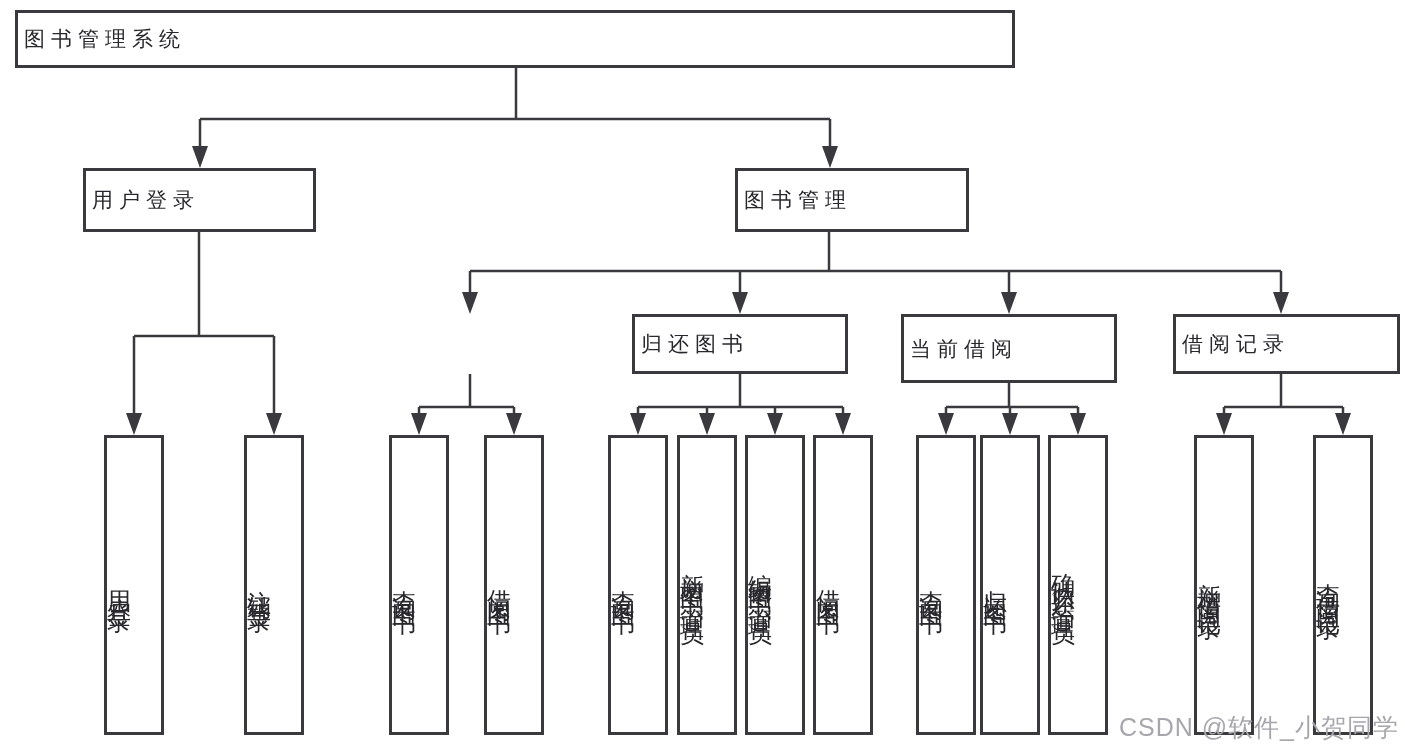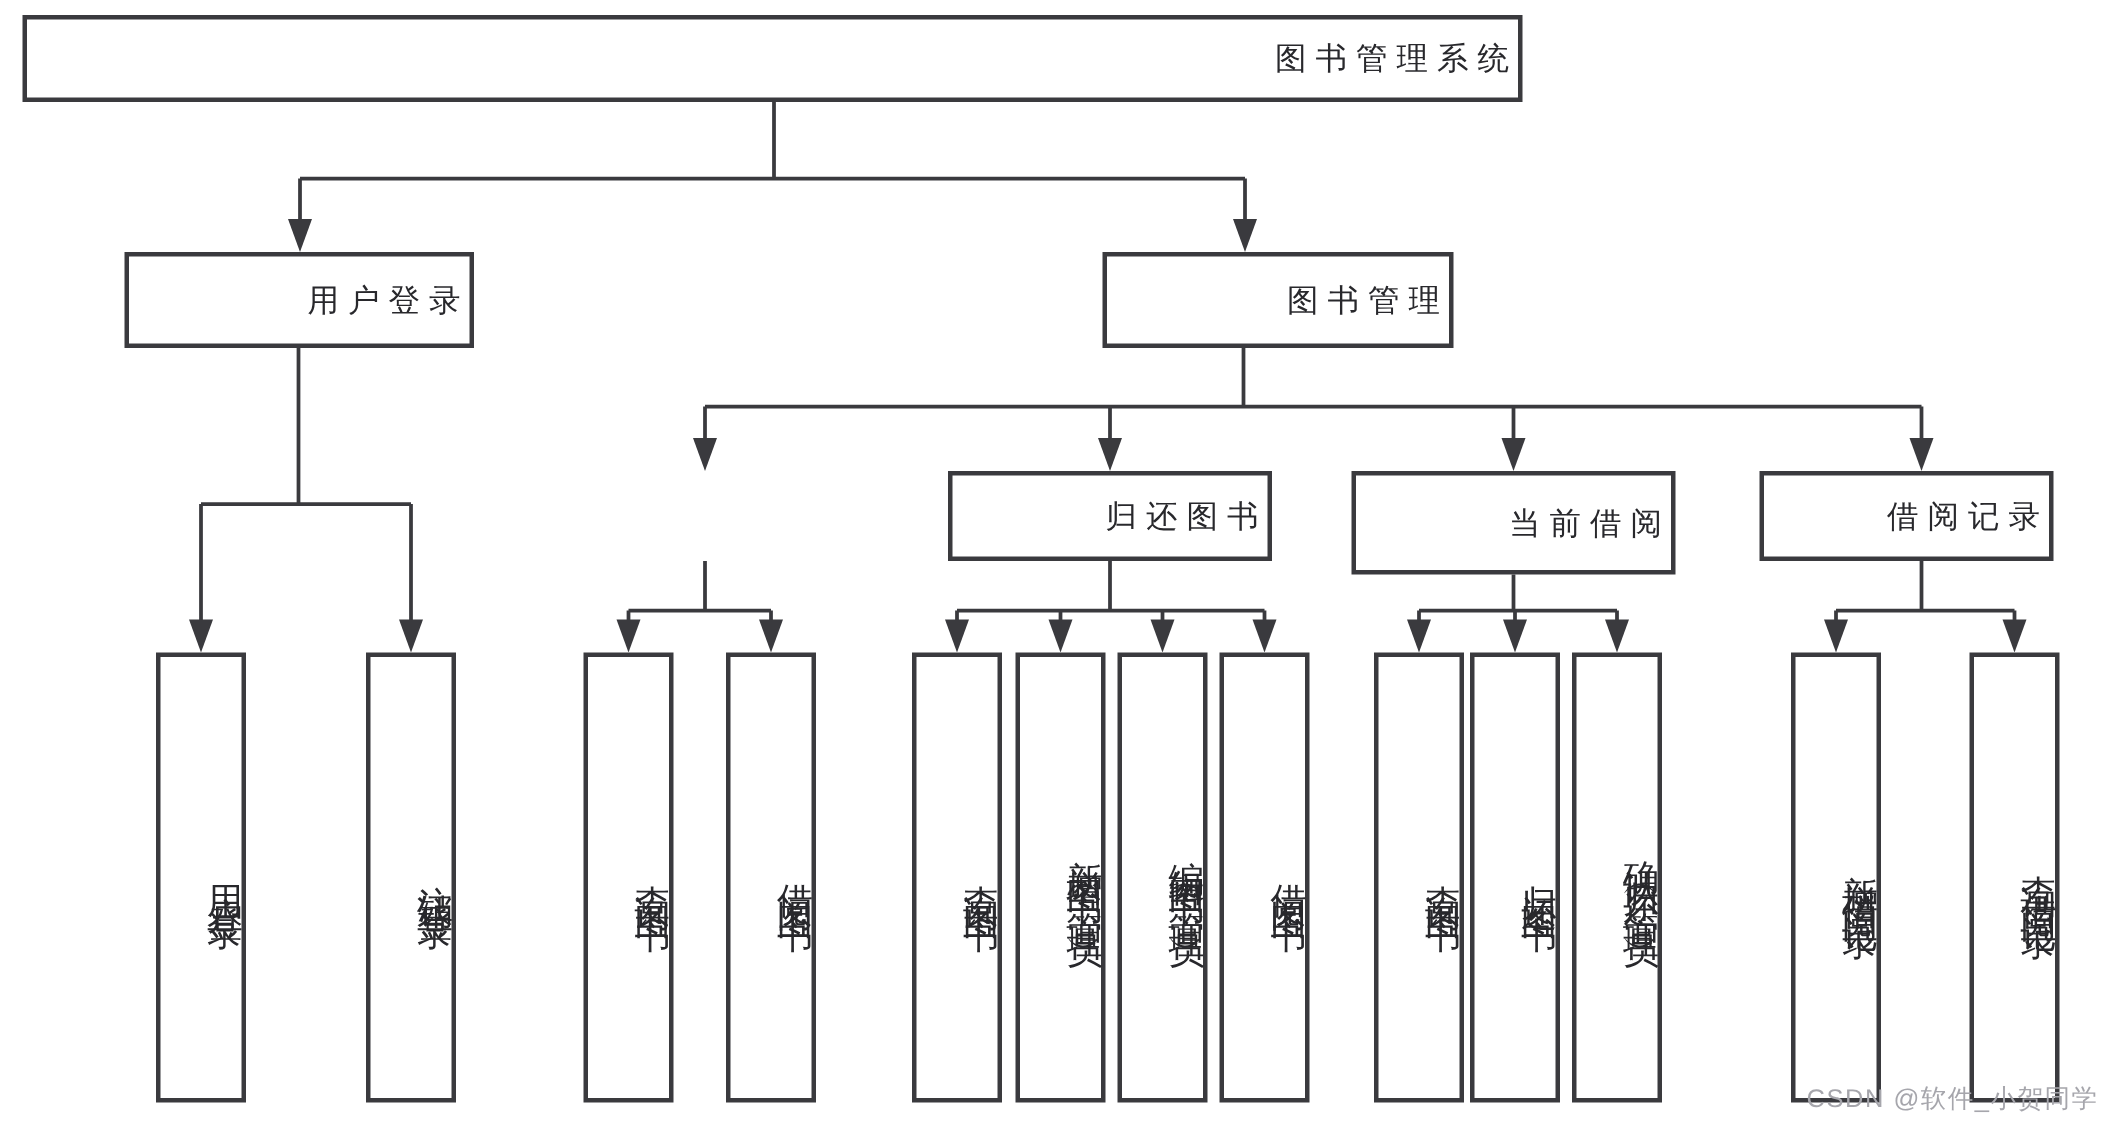--- a/index.html
+++ b/index.html
@@ -18,21 +18,21 @@
     color:var(--text);
   }
   svg.wires{position:absolute;left:0;top:0;}
   .box{
     position:absolute;
     box-sizing:border-box;
     border:3px solid var(--line);
     background:#fff;
     display:flex;
     align-items:center;
-    justify-content:flex-end;
+    justify-content:flex-start;
     font-size:21px;
     letter-spacing:6px;
     text-indent:6px;
     color:var(--text);
     z-index:2;
   }
   .leaf{
     width:60px;height:300px;top:435px;
   }
   .leaf .v{
@@ -40,21 +40,21 @@
     text-orientation:mixed;
     font-size:24px;
     letter-spacing:7px;
     text-indent:0;
     line-height:1.0;
     white-space:nowrap;
   }
   .watermark{
     position:absolute;
     right:6px;bottom:3px;
-    font-size:17px;
+    font-size:25px;
     letter-spacing:1px;
     color:var(--wm);
     z-index:3;
   }
 </style>
 </head>
 <body>
 
 <div class="canvas">
 
@@ -91,21 +91,21 @@
   <div class="box" style="left:735px;top:168px;width:234px;height:64px">
     <span>图书管理</span>
   </div>
 
   <div class="box" style="left:632px;top:314px;width:216px;height:60px">
     <span>归还图书</span>
   </div>
   <div class="box" style="left:901px;top:314px;width:216px;height:69px">
     <span>当前借阅</span>
   </div>
-  <div class="box" style="left:1173px;top:314px;width:196px;height:60px">
+  <div class="box" style="left:1173px;top:314px;width:227px;height:60px">
     <span>借阅记录</span>
   </div>
 
   <div class="box leaf" style="left:104px">
     <span class="v">用户登录</span>
   </div>
   <div class="box leaf" style="left:244px">
     <span class="v">注销登录</span>
   </div>
 

